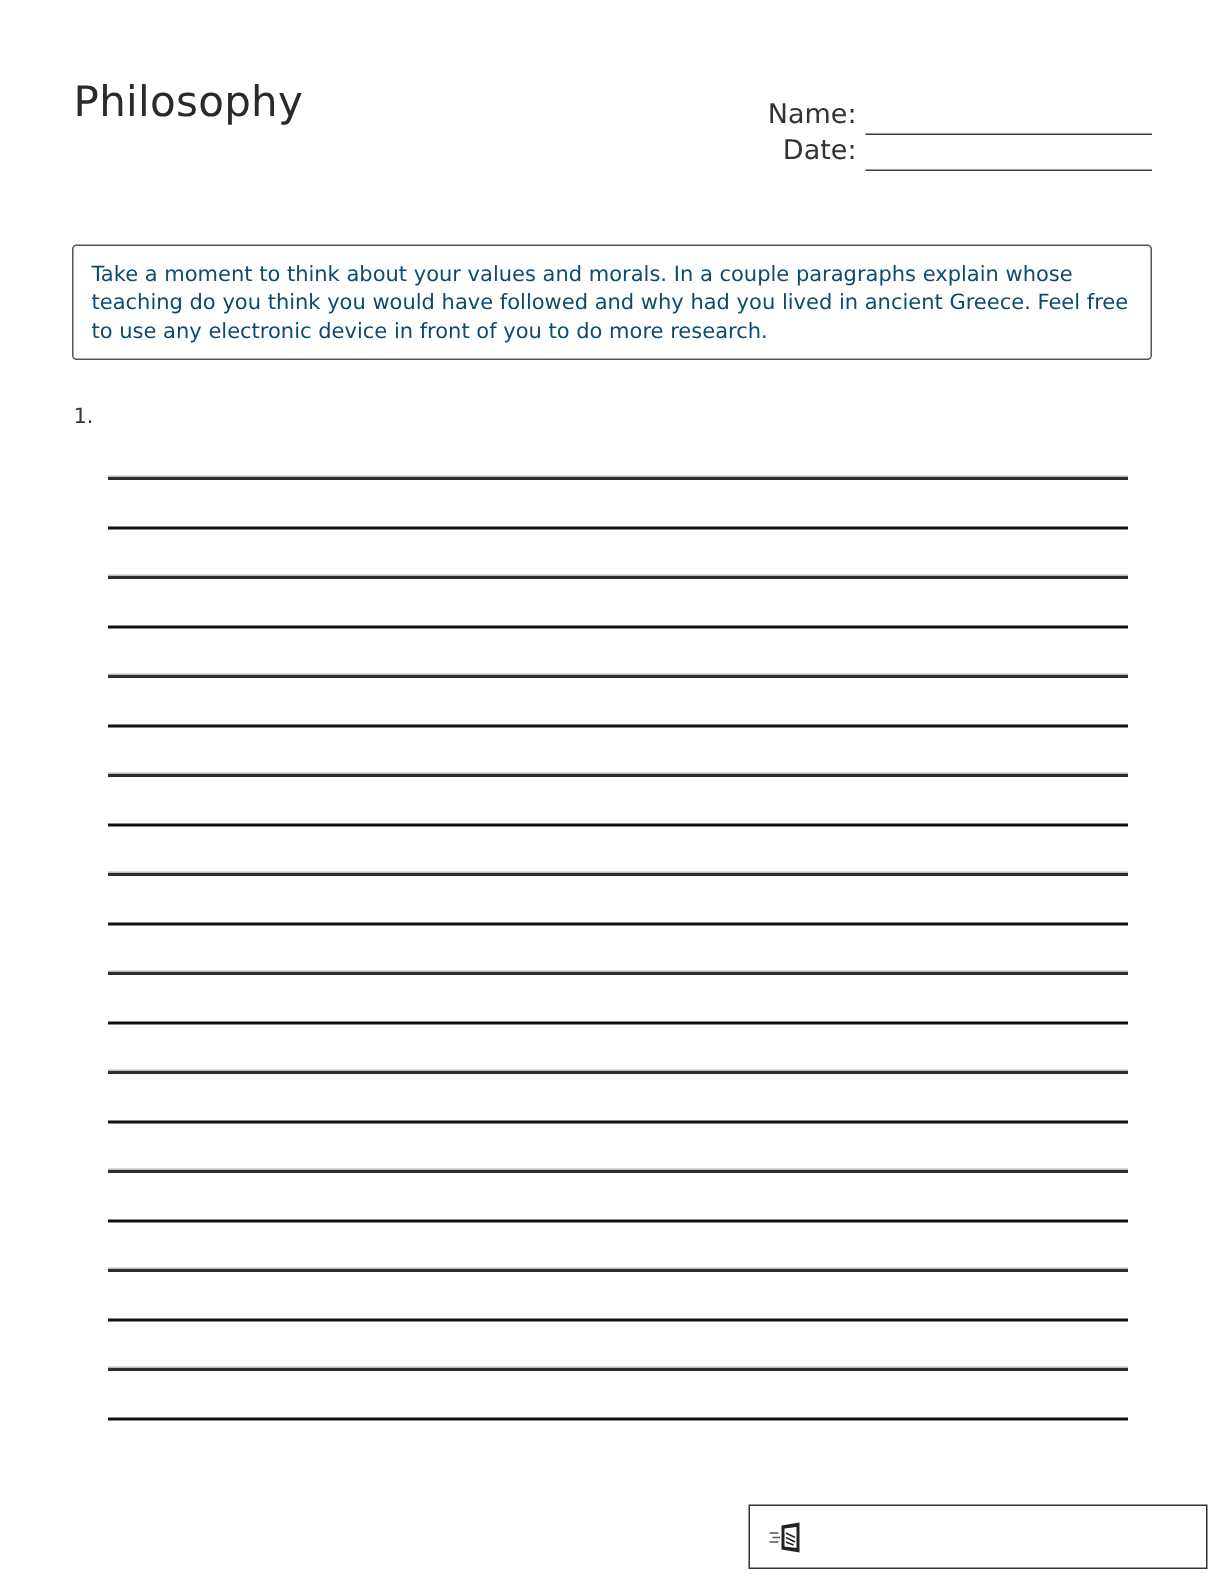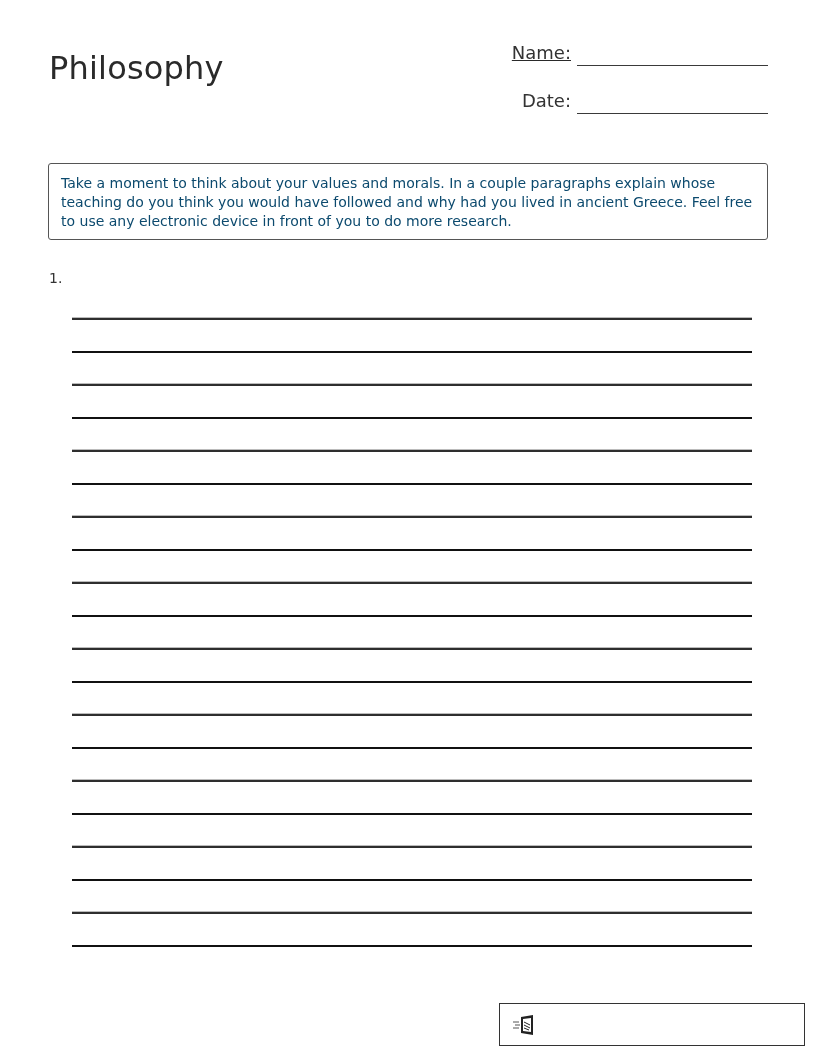--- a/index.html
+++ b/index.html
@@ -12,34 +12,34 @@
       height: 1056px;
       position: relative;
       overflow: hidden;
       font-family: "DejaVu Sans", sans-serif;
       color: #2a2a2a;
     }
     .title {
       position: absolute;
       left: 49px;
       top: 48px;
-      font-size: 32px;
+      font-size: 28px;
       font-weight: normal;
       color: #2a2a2a;
       letter-spacing: 0.2px;
       margin: 0;
       line-height: 40px;
     }
     .field-row {
       position: absolute;
       right: 48px;
       display: flex;
       align-items: flex-end;
     }
-    .field-row.name { top: 40px; text-decoration: underline; }
+    .field-row.name { top: 64px; }
     .field-row.date { top: 88px; }
     .field-label {
       font-size: 18px;
       color: #333;
       margin-right: 6px;
       line-height: 26px;
     }
     .field-line {
       width: 191px;
       height: 26px;

